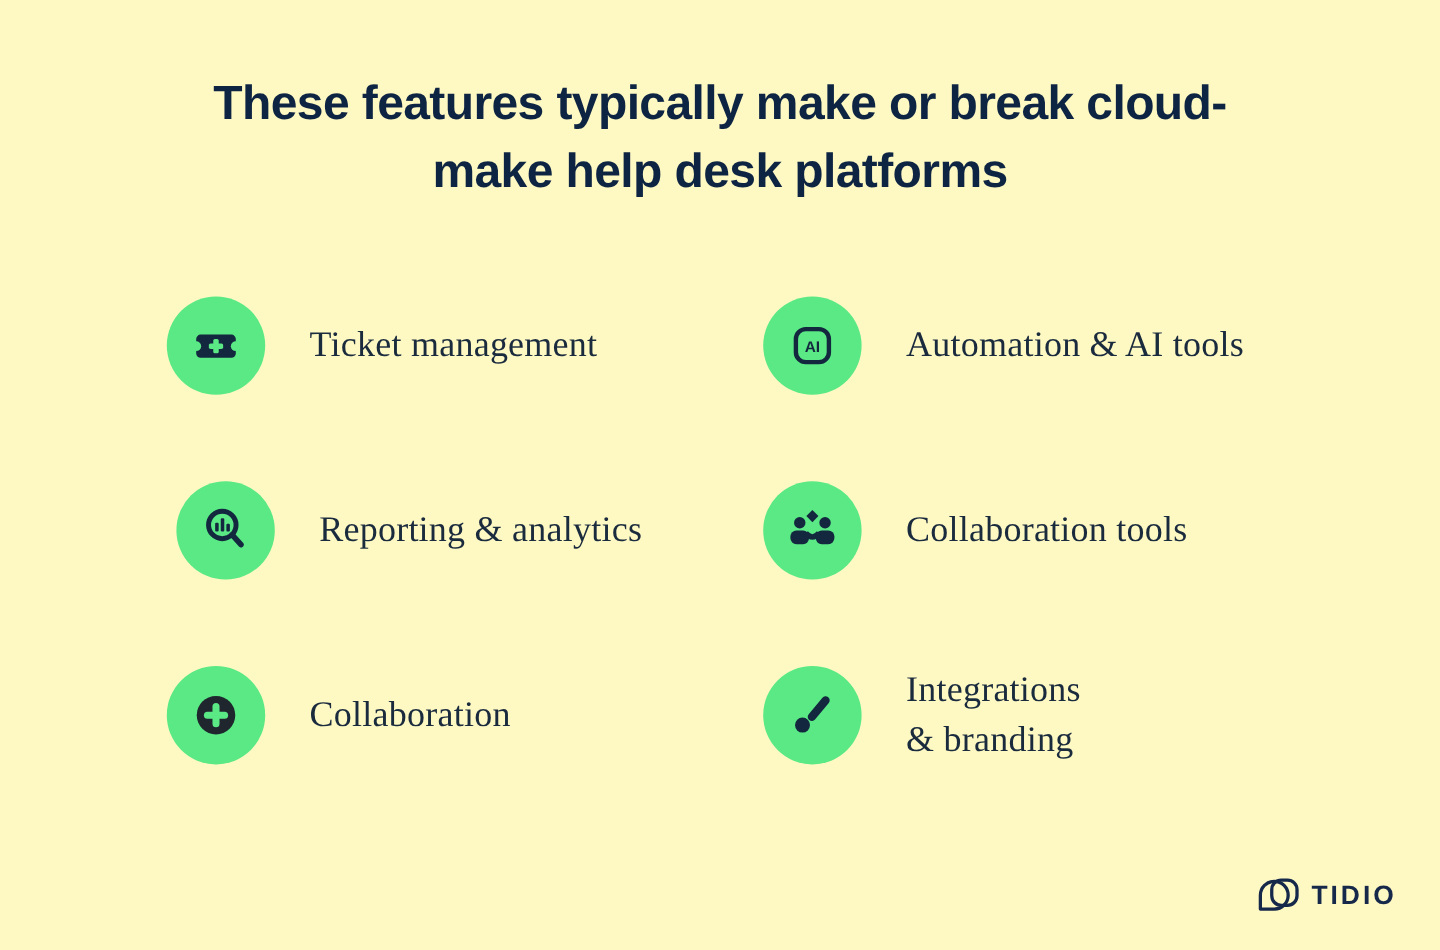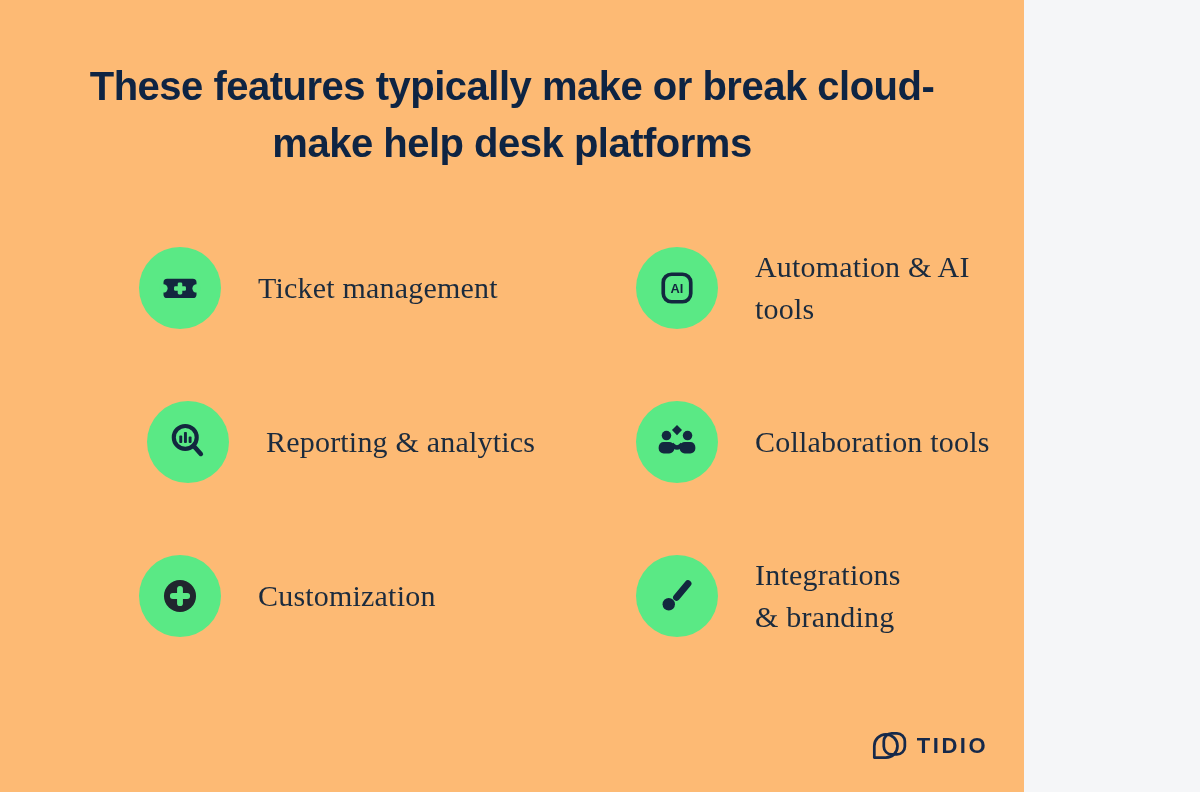--- a/index.html
+++ b/index.html
@@ -4,22 +4,22 @@
 <style>
   html, body { margin: 0; padding: 0; }
   body {
     width: 1200px; height: 792px;
     background: #f5f6f8;
     font-family: "Liberation Sans", sans-serif;
     overflow: hidden;
   }
   .canvas {
     position: relative;
-    width: 1024px; height: 792px;
-    background: #fdba74;
+    width: 1200px; height: 792px;
+    background: #fef9c3;
   }
   .title {
     position: absolute;
     top: 58px; left: 0; right: 0;
     margin: 0;
     text-align: center;
     font-family: "Liberation Sans", "DejaVu Sans", sans-serif;
     font-weight: bold;
     font-size: 40px;
     line-height: 57px;
@@ -147,21 +147,21 @@
 
   <div class="feature f5">
     <span class="bubble">
       <svg width="44" height="44" viewBox="0 0 48 48">
         <circle cx="24" cy="24" r="17.5" fill="#20262e"></circle>
         <rect x="20.8" y="13" width="6.4" height="22" rx="3.2" fill="#5ae985"></rect>
         <rect x="13" y="20.8" width="22" height="6.4" rx="3.2" fill="#5ae985"></rect>
       </svg>
     </span>
     <span class="flabel">
-      <span class="line">Customization</span>
+      <span class="line">Collaboration</span>
 
     </span>
   </div>
 
   <div class="feature f6">
     <span class="bubble">
       <svg width="44" height="44" viewBox="0 0 48 48">
         <circle cx="15" cy="33" r="6.8" fill="#13273f"></circle>
         <path d="M23.5 25.5 L36 10.5" stroke="#13273f" stroke-width="7.5" stroke-linecap="round"></path>
       </svg>

